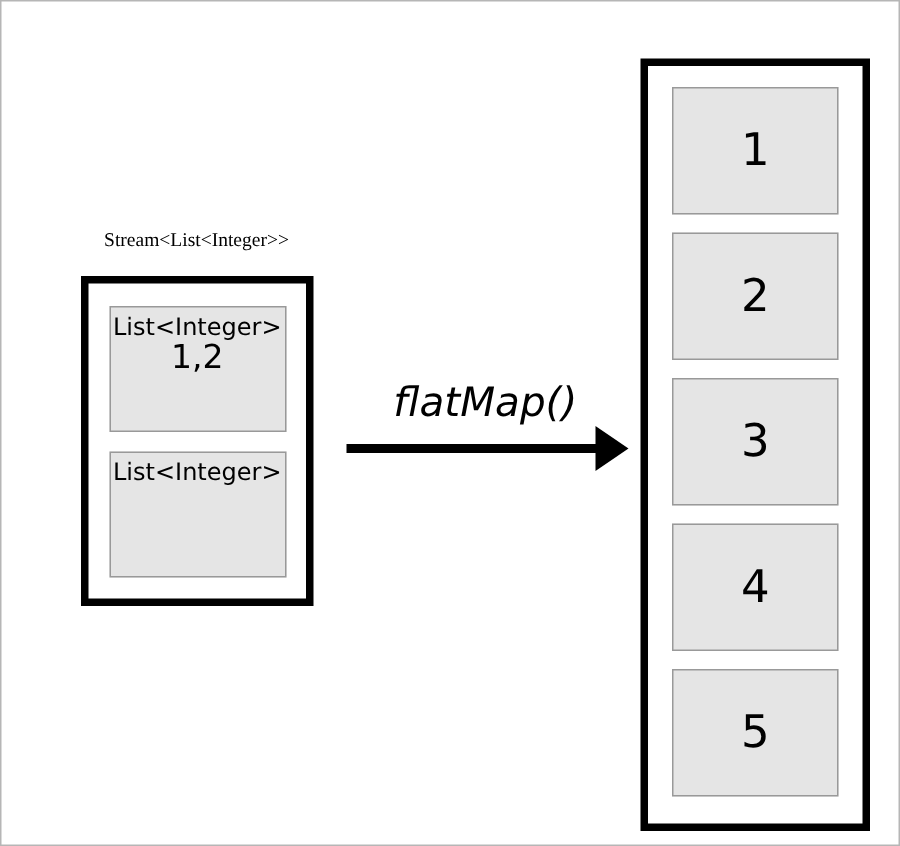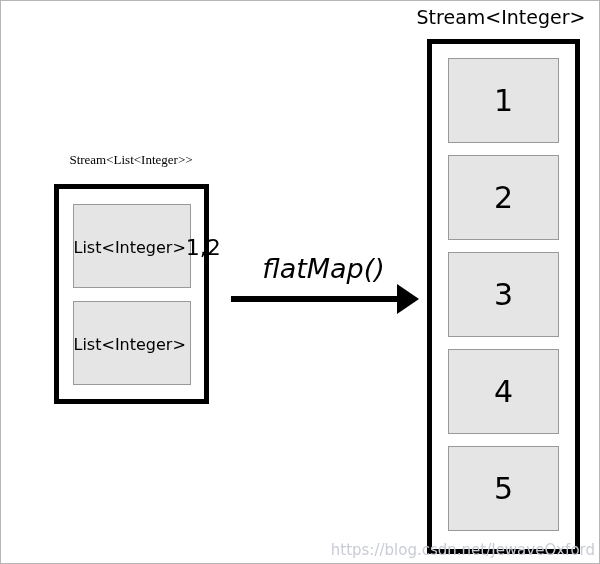--- a/index.html
+++ b/index.html
@@ -47,21 +47,21 @@
   }
   .source-box{
     position:absolute;left:53px;top:183px;width:155px;height:220px;
     border:5px solid var(--outline);background:#ffffff;
     display:flex;flex-direction:column;align-items:center;
     padding-top:15px;gap:13px;
   }
   .src-item{
     width:118px;height:84px;flex:0 0 84px;
     background:var(--box_fill);border:1px solid var(--box_border);
-    display:flex;align-items:center;
+    display:flex;flex-direction:column;align-items:center;
     padding-top:4px;text-align:left;
   }
   .src-type{font-size:16px;line-height:1.15;}
   .src-values{font-size:22px;line-height:1.05;}
   .op-label{
     position:absolute;top:252px;left:235px;width:175px;
     font-size:27px;text-align:center;white-space:nowrap;font-style:italic;
   }
   .arrow-shaft{
     position:absolute;left:230px;top:295px;width:170px;height:6px;
@@ -99,35 +99,33 @@
     </div>
     <div class="src-item">
       <span class="src-type">List&lt;Integer&gt;</span>
     </div>
   </div>
 
   <div class="op-label">flatMap()</div>
   <div class="arrow-shaft"></div>
   <div class="arrow-head"></div>
 
-  <div class="result-label">Stream&lt;Integer&gt;</div>
 
   <div class="result-box">
     <div class="res-item">
       <span>1</span>
     </div>
     <div class="res-item">
       <span>2</span>
     </div>
     <div class="res-item">
       <span>3</span>
     </div>
     <div class="res-item">
       <span>4</span>
     </div>
     <div class="res-item">
       <span>5</span>
     </div>
   </div>
 
-  <div class="watermark">https://blog.csdn.net/JewaveOxford</div>
 
 </div>
 
 </body></html>

